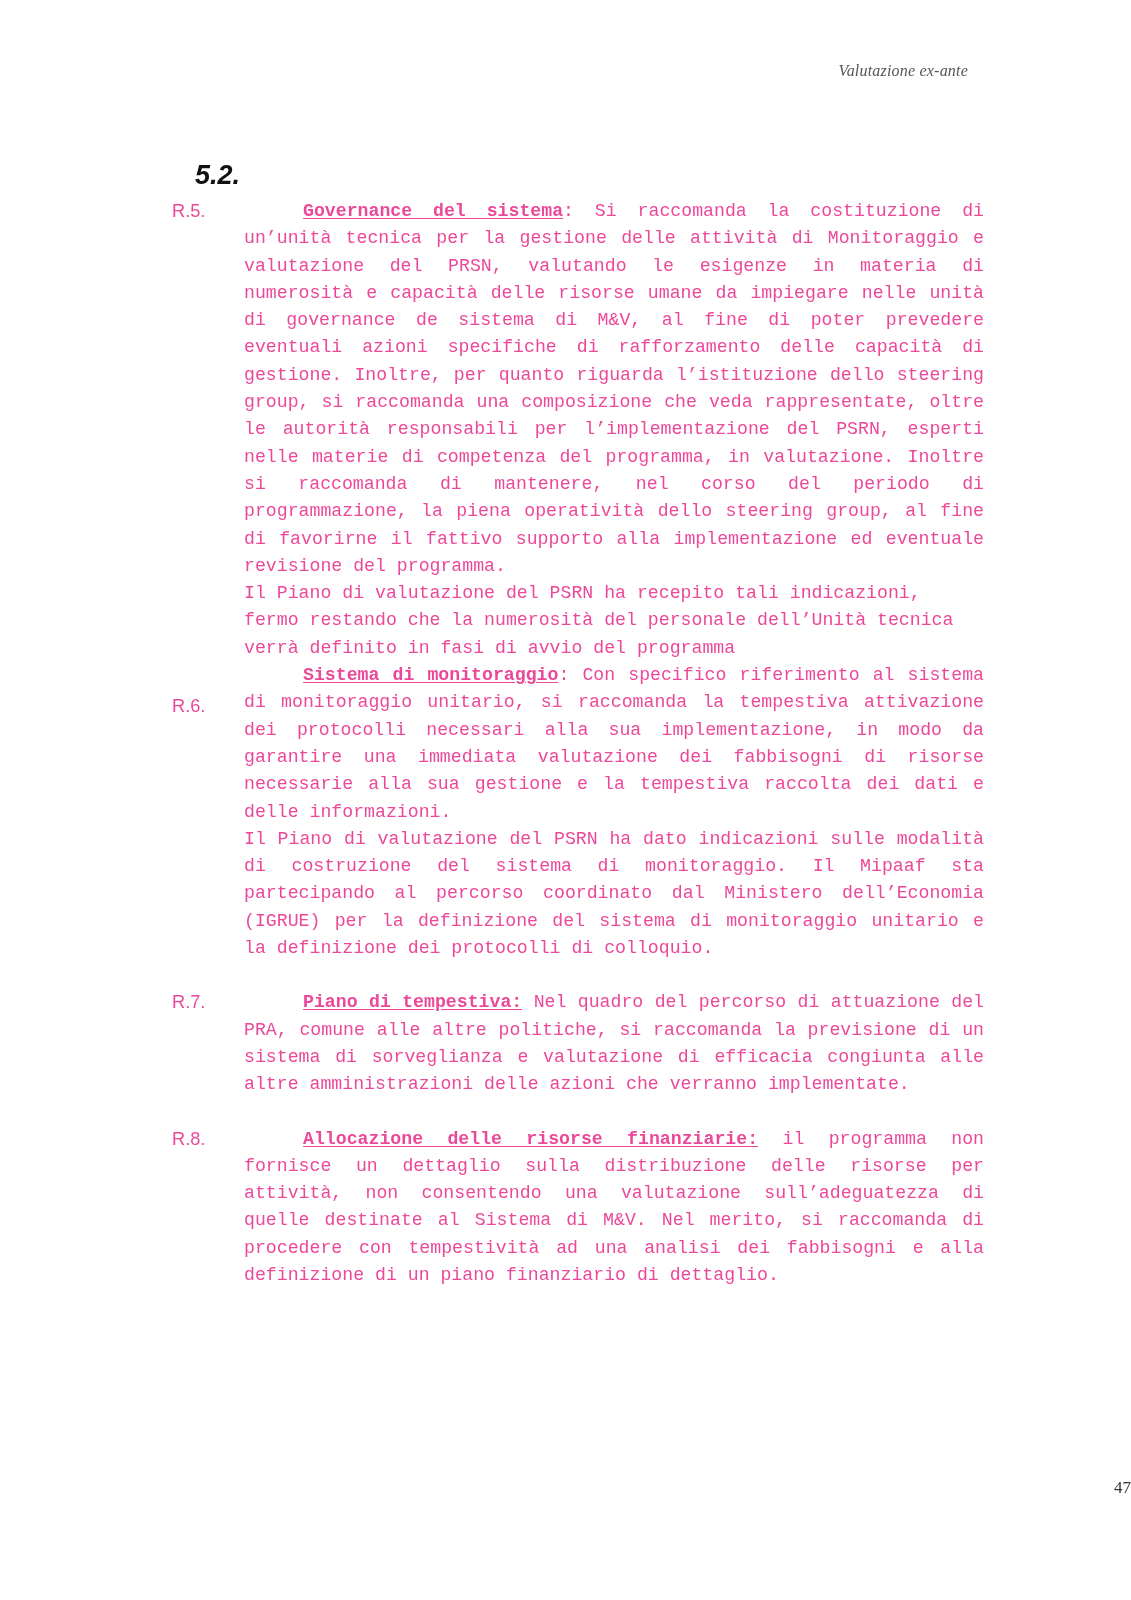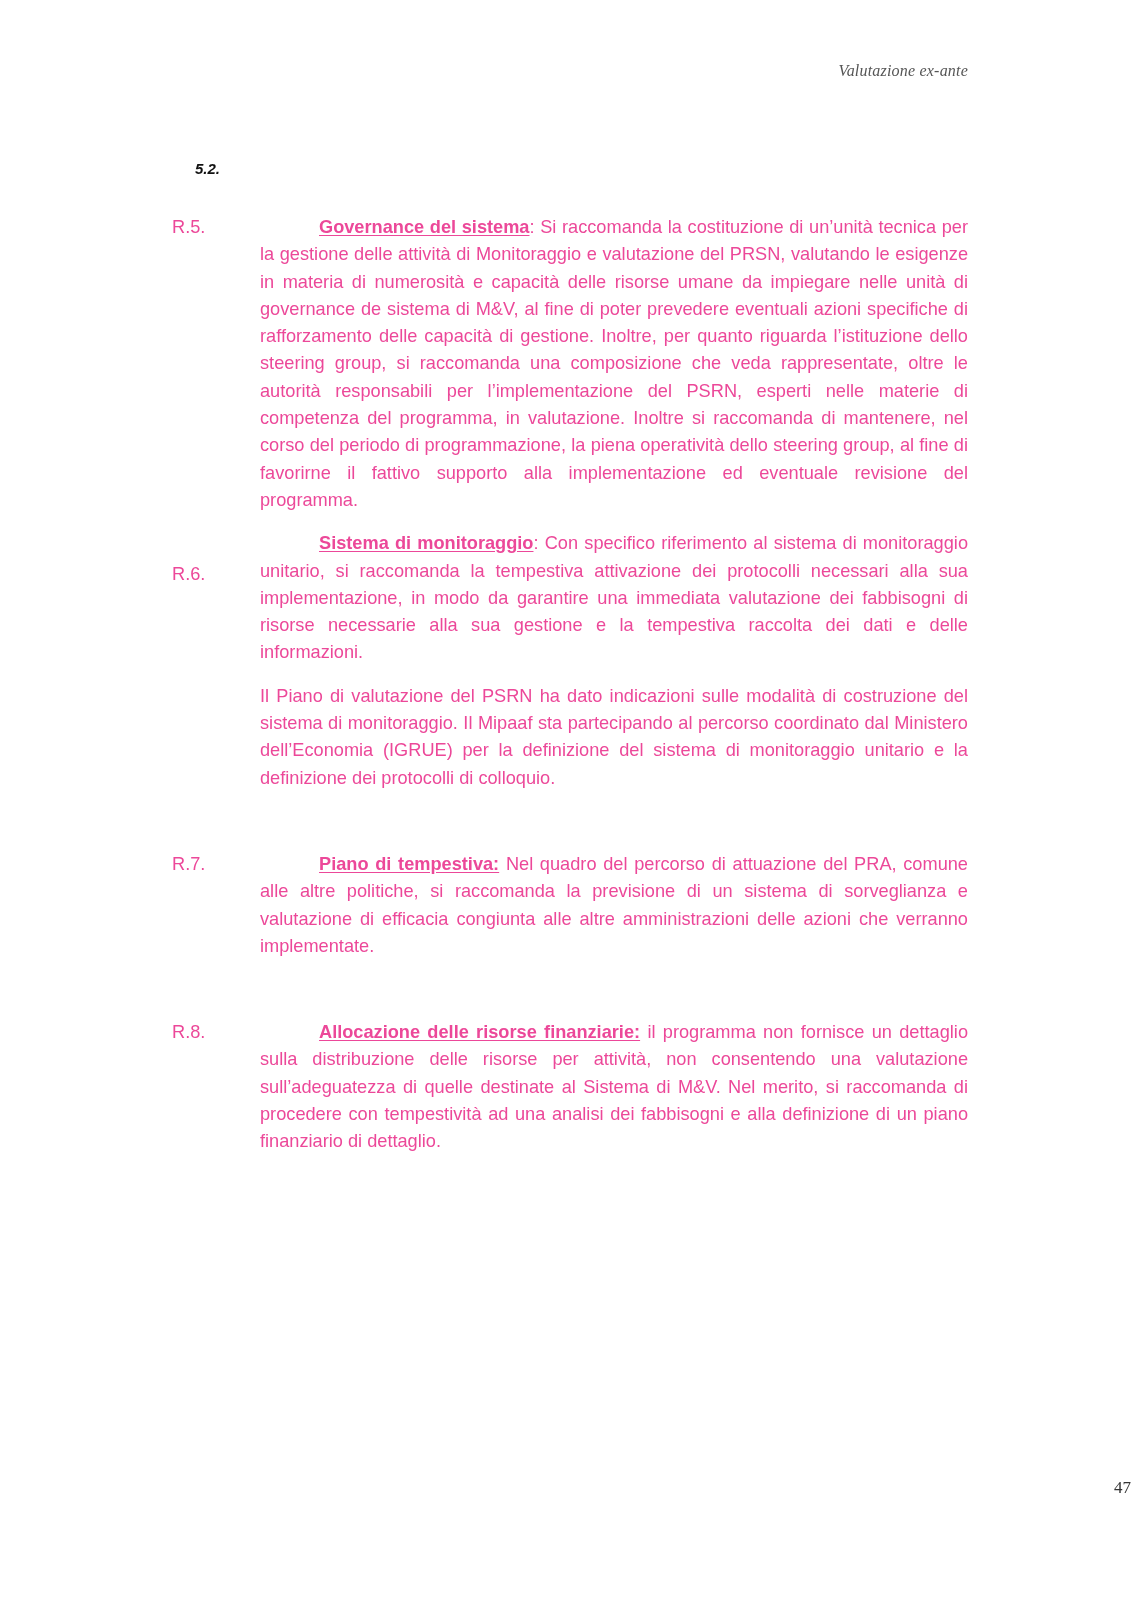--- a/index.html
+++ b/index.html
@@ -25,21 +25,21 @@
       letter-spacing: 0.2px;
     }
     .section-heading {
       position: absolute;
       top: 160px;
       left: 195px;
       width: 780px;
       font-family: "Liberation Sans", "DejaVu Sans", sans-serif;
       font-style: italic;
       font-weight: bold;
-      font-size: 15px;
+      font-size: 27px;
       color: #111111;
       display: flex;
     }
     .section-heading .num {
       width: 99px;
       flex: none;
     }
     .content {
       position: absolute;
       top: 198px;
@@ -50,22 +50,23 @@
       line-height: 27.3px;
       color: #ec4899;
     }
     .rec {
       position: relative;
       padding-left: 36px;
       text-align: justify;
       text-align-last: auto;
     }
     .rec p {
-      margin: 16px;
+      margin: 0;
       text-align: justify;
+      font-family: Liberation Mono, monospace;
     }
     .rec-label {
       position: absolute;
       left: 0;
       top: 0;
       width: 60px;
     }
     .rec-title {
       font-weight: bold;
       text-decoration: underline;
@@ -92,20 +93,21 @@
 
 <div class="section-heading">
   <span class="num">5.2.</span>
 </div>
 
 <div class="content">
 
   <div class="rec">
     <span class="rec-label" style="left:-36px;">R.5.</span>
     <p><span style="display:inline-block;width:59px;"></span><span class="rec-title">Governance del sistema</span><span>:</span><span> Si raccomanda la costituzione di un’unità tecnica per la gestione delle attività di Monitoraggio e valutazione del PRSN, valutando le esigenze in materia di numerosità e capacità delle risorse umane da impiegare nelle unità di governance de sistema di M&amp;V, al fine di poter prevedere eventuali azioni specifiche di rafforzamento delle capacità di gestione. Inoltre, per quanto riguarda l’istituzione dello steering group, si raccomanda una composizione che veda rappresentate, oltre le autorità responsabili per l’implementazione del PSRN, esperti nelle materie di competenza del programma, in valutazione. Inoltre si raccomanda di mantenere, nel corso del periodo di programmazione, la piena operatività dello steering group, al fine di favorirne il fattivo supporto alla implementazione ed eventuale revisione del programma.</span></p>
+    <p style="text-align:left;">Il Piano di valutazione del PSRN ha recepito tali indicazioni, fermo restando che la numerosità del personale dell’Unità tecnica verrà definito in fasi di avvio del programma</p>
   </div>
 
   <div class="rec">
     <span class="rec-label" style="left:-36px;margin-top:31px;">R.6.</span>
     <p><span style="display:inline-block;width:59px;"></span><span class="rec-title">Sistema di monitoraggio</span><span>:</span><span> Con specifico riferimento al sistema di monitoraggio unitario, si raccomanda la tempestiva attivazione dei protocolli necessari alla sua implementazione, in modo da garantire una immediata valutazione dei fabbisogni di risorse necessarie alla sua gestione e la tempestiva raccolta dei dati e delle informazioni.</span></p>
     <p>Il Piano di valutazione del PSRN ha dato indicazioni sulle modalità di costruzione del sistema di monitoraggio. Il Mipaaf sta partecipando al percorso coordinato dal Ministero dell’Economia (IGRUE) per la definizione del sistema di monitoraggio unitario e la definizione dei protocolli di colloquio.</p>
   </div>
 
   <div class="gap"></div>
 

